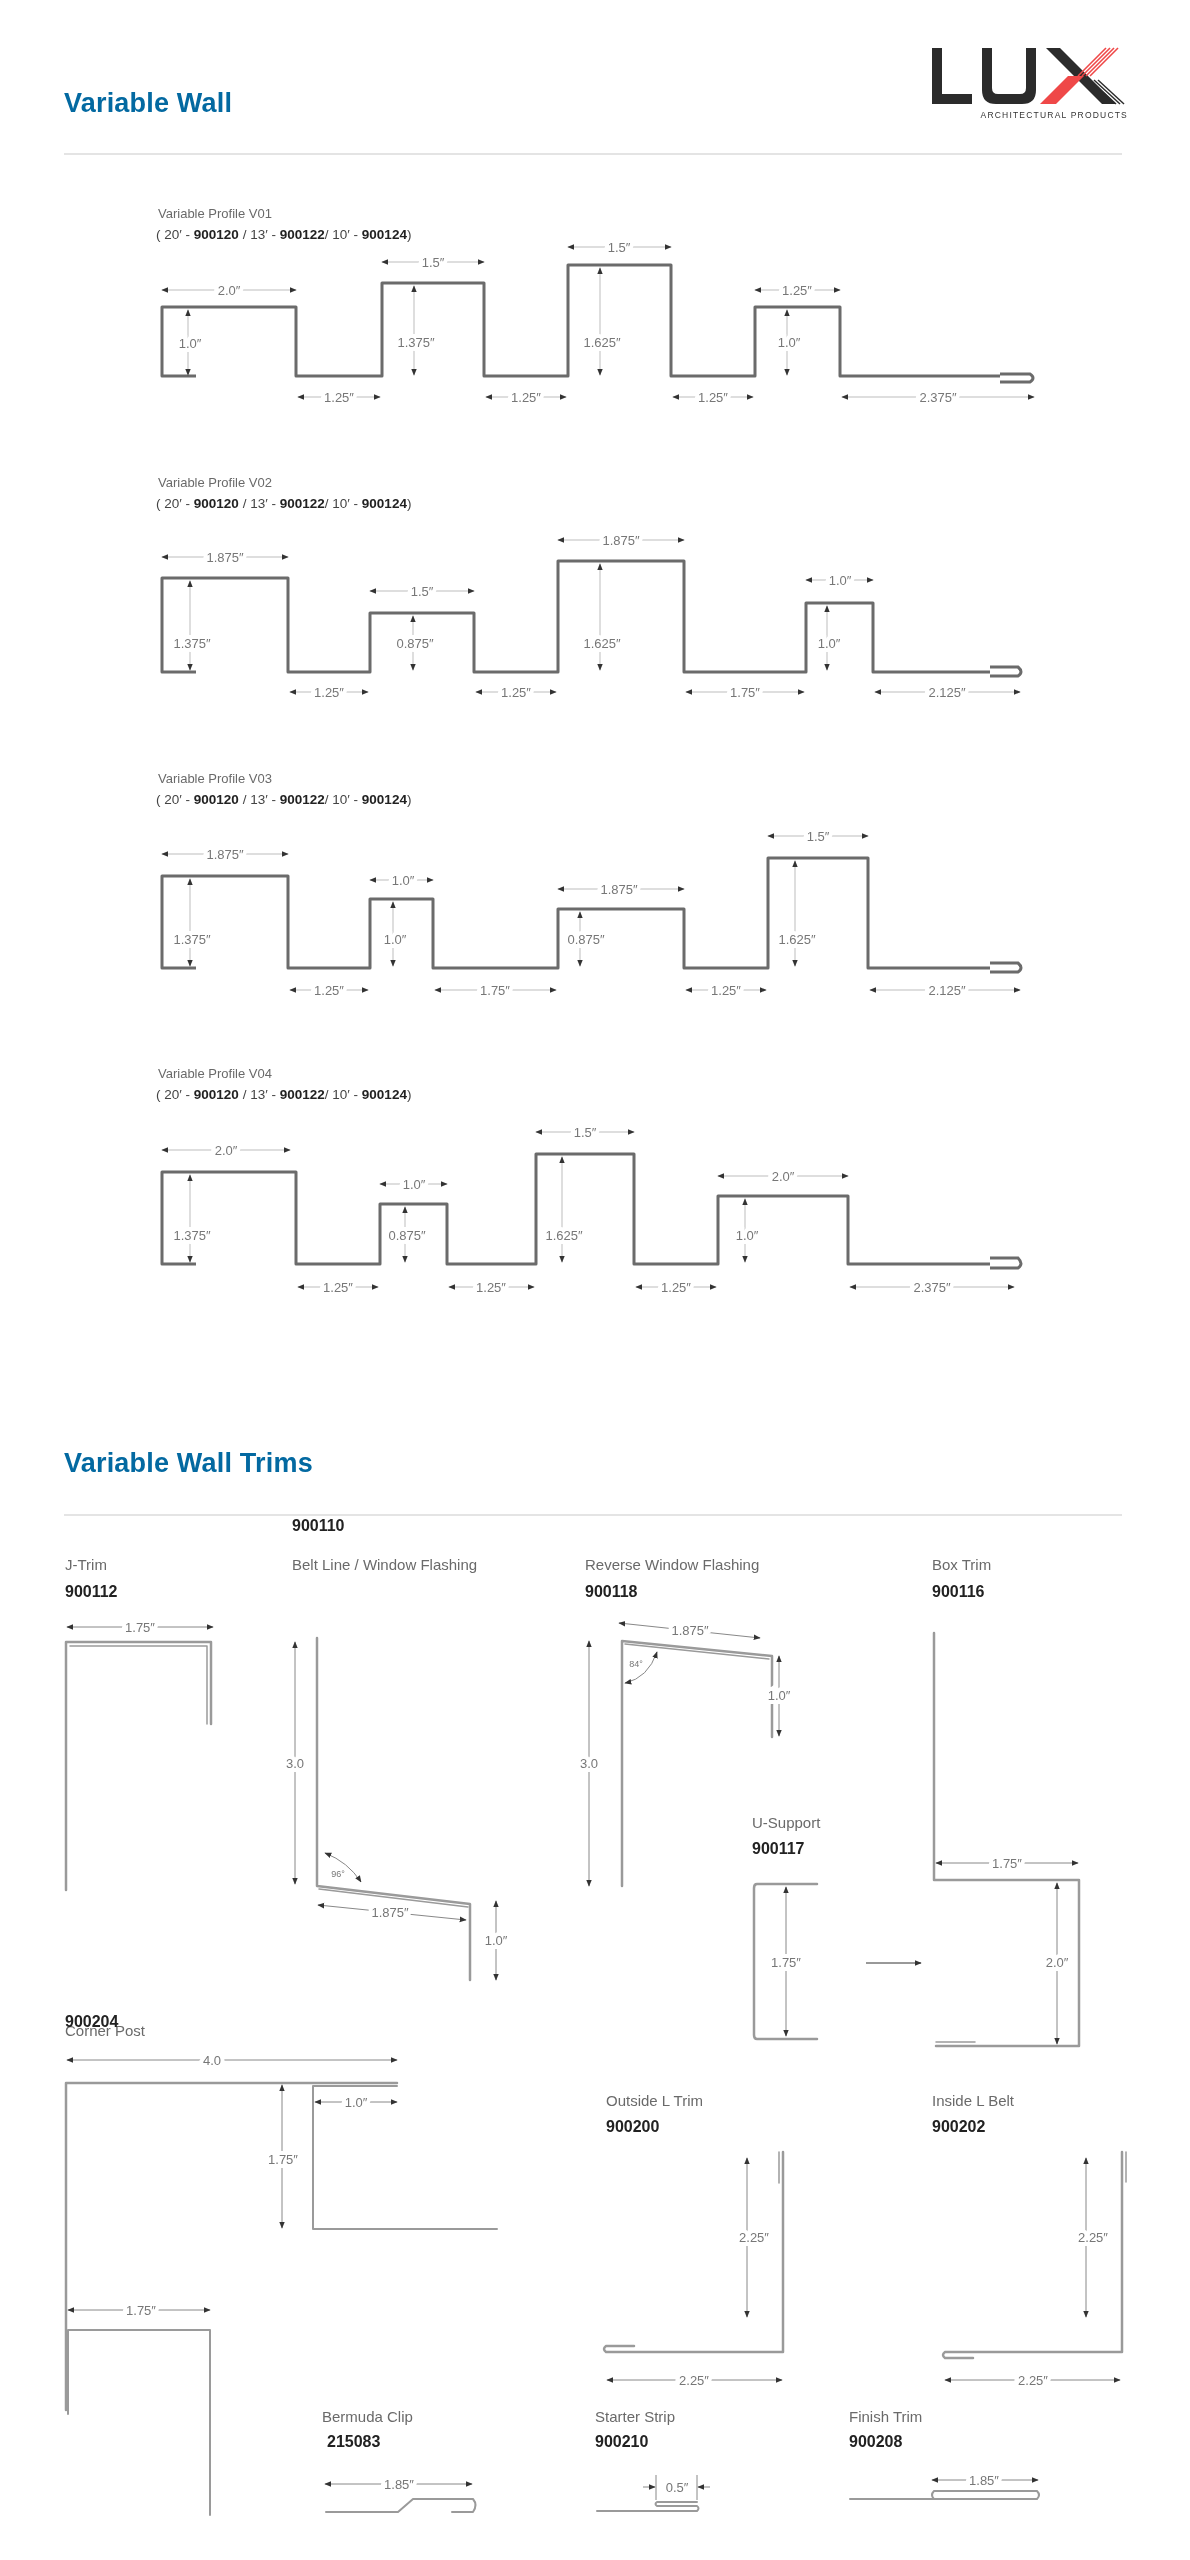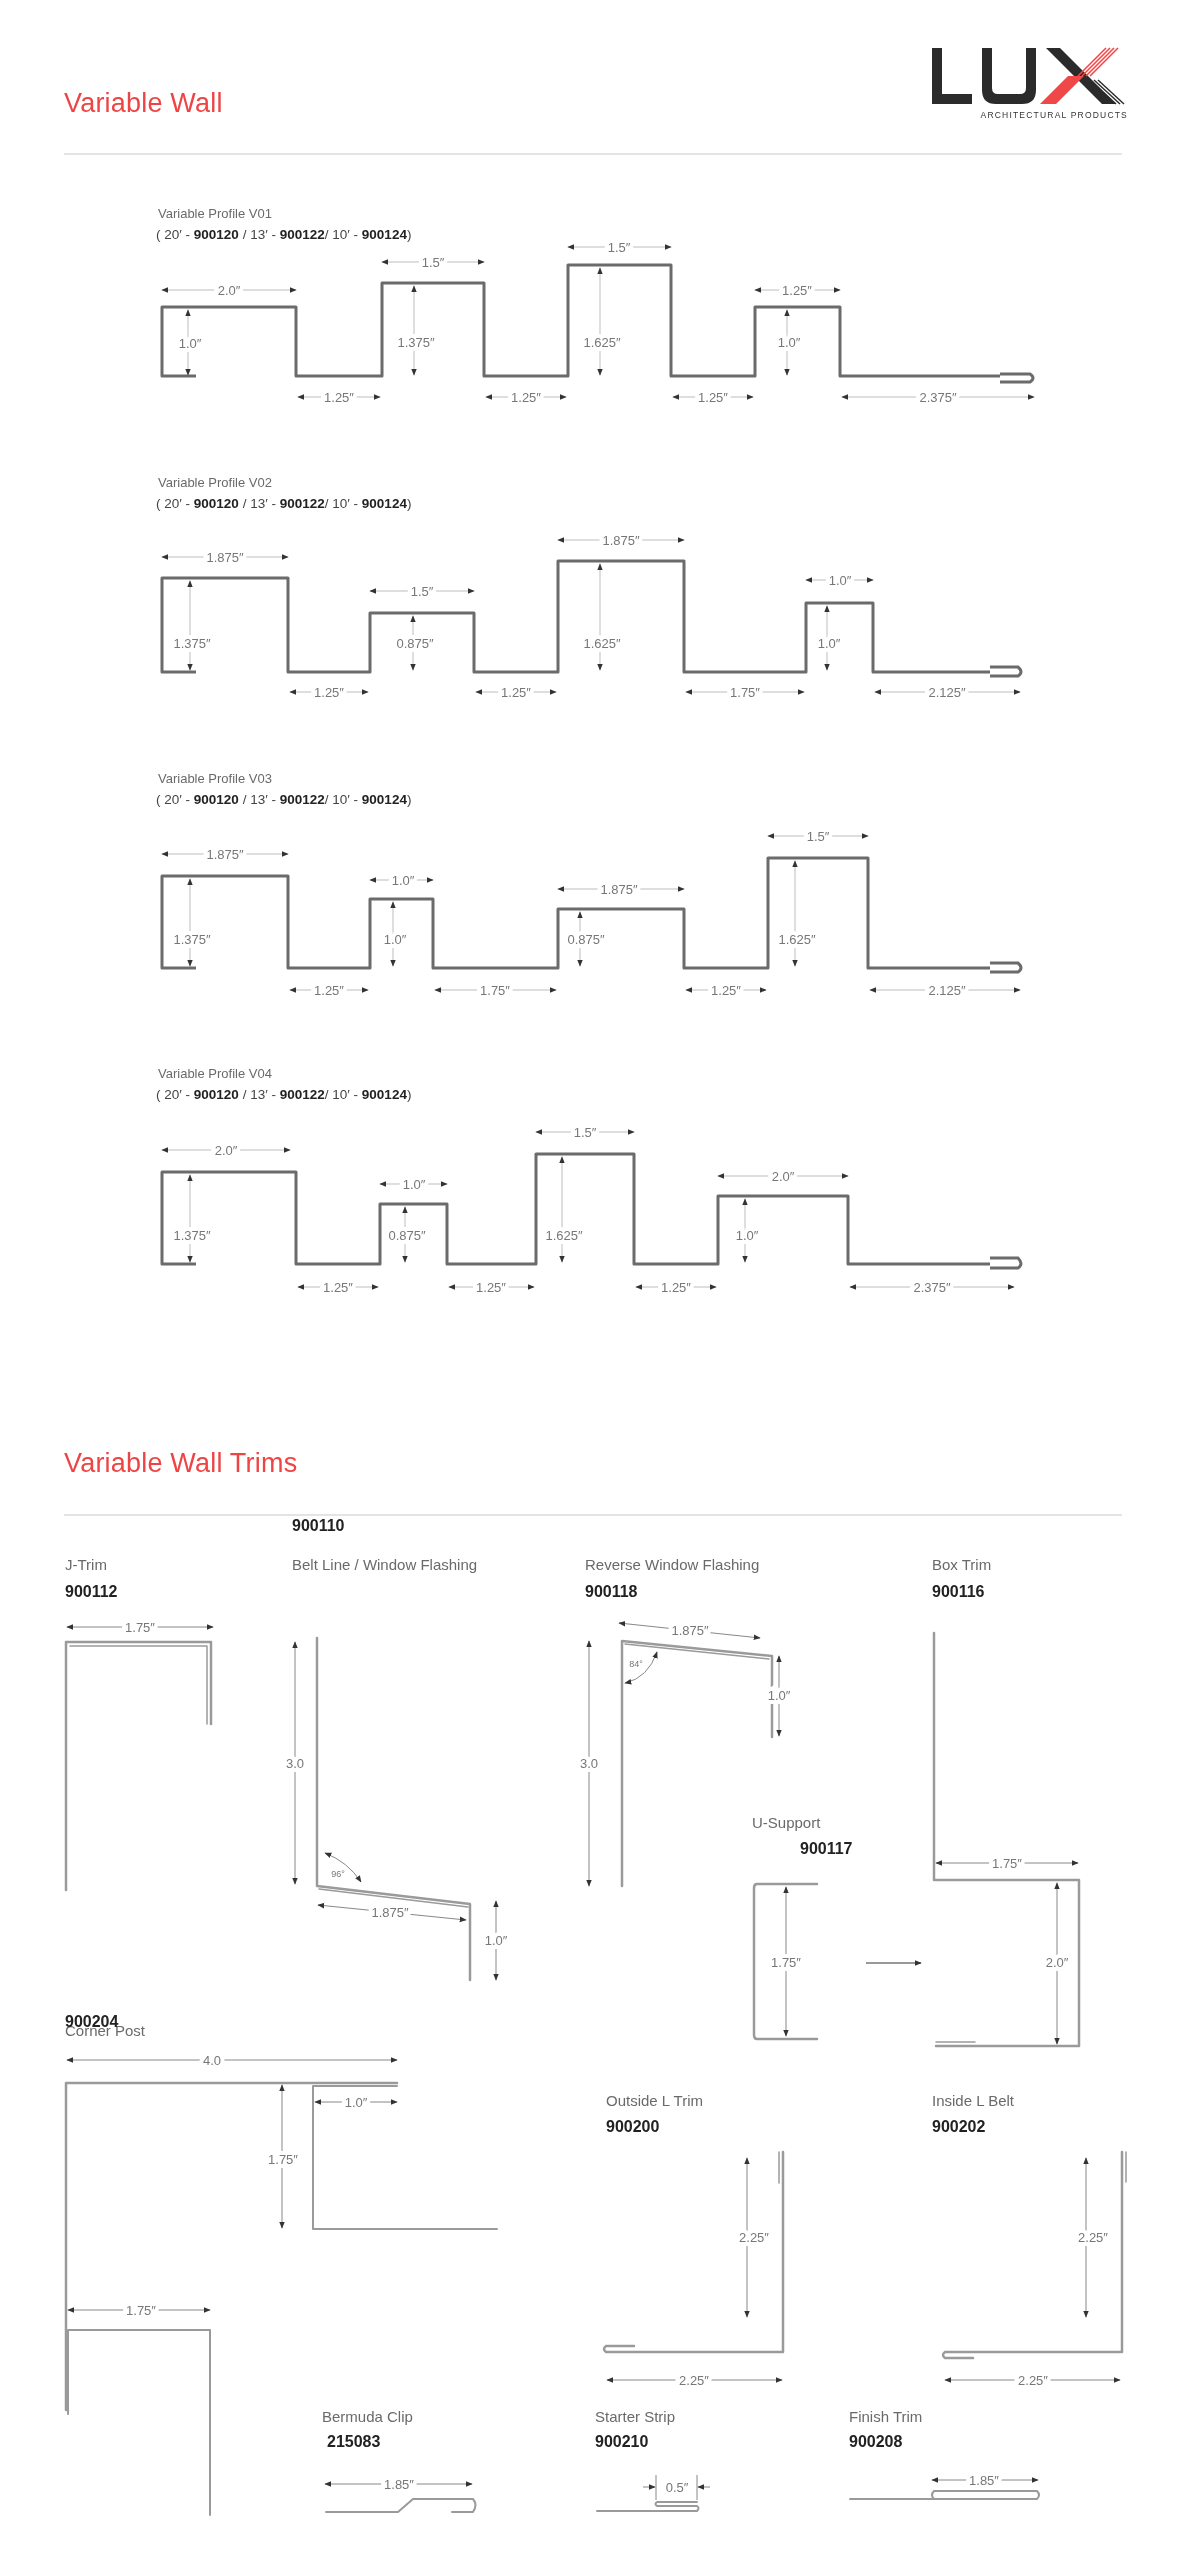--- a/index.html
+++ b/index.html
@@ -1,18 +1,18 @@
 <!DOCTYPE html>
 <html><head>
 <meta charset="utf-8">
 <style>
   html, body { margin:0; padding:0; background:#ffffff; }
   body { width:1190px; height:2560px; position:relative; overflow:hidden;
          font-family:"Liberation Sans", "DejaVu Sans", sans-serif; color:#555; }
-  .section-title { position:absolute; font-size:27px; font-weight:normal; color:#ef4444; letter-spacing:0.2px; }
+  .section-title { position:absolute; font-size:27px; font-weight:bold; color:#0369a1; letter-spacing:0.2px; }
   .rule { position:absolute; left:64px; width:1058px; height:2px; background:#e4e4e4; }
   .logo { position:absolute; left:928px; top:44px; width:200px; height:82px; }
   .logo-sub { position:absolute; left:0; top:66px; width:200px; font-size:8.5px; letter-spacing:1.2px; color:#333; text-align:right; font-family:Liberation Sans, sans-serif; }
   .profile-name { position:absolute; font-size:13px; color:#6a6a6a; }
   .profile-codes { position:absolute; font-size:13.5px; color:#444; }
   .profile-codes b { color:#222; font-weight:bold; }
   svg.draw { position:absolute; overflow:visible; }
   svg text { font-family:"Liberation Sans", "DejaVu Sans", sans-serif; fill:#777; }
   .trim-name { position:absolute; font-size:15px; color:#6a6a6a; white-space:nowrap; }
   .trim-code { position:absolute; font-size:16px; font-weight:bold; color:#222; }
@@ -224,21 +224,21 @@
 <div class="trim-name" style="left:292px;top:1556px;">Belt Line / Window Flashing</div>
 <div class="trim-code" style="left:292px;top:1517px;">900110</div>
 
 <div class="trim-name" style="left:585px;top:1556px;">Reverse Window Flashing</div>
 <div class="trim-code" style="left:585px;top:1583px;">900118</div>
 
 <div class="trim-name" style="left:932px;top:1556px;">Box Trim</div>
 <div class="trim-code" style="left:932px;top:1583px;">900116</div>
 
 <div class="trim-name" style="left:752px;top:1814px;">U-Support</div>
-<div class="trim-code" style="left:752px;top:1840px;margin-left:48px;">900117</div>
+<div class="trim-code" style="left:752px;top:1840px;">900117</div>
 
 <div class="trim-name" style="left:65px;top:1987px;margin-top:35px;">Corner Post</div>
 <div class="trim-code" style="left:65px;top:2013px;">900204</div>
 
 <div class="trim-name" style="left:606px;top:2092px;">Outside L Trim</div>
 <div class="trim-code" style="left:606px;top:2118px;">900200</div>
 
 <div class="trim-name" style="left:932px;top:2092px;">Inside L Belt</div>
 <div class="trim-code" style="left:932px;top:2118px;">900202</div>
 

